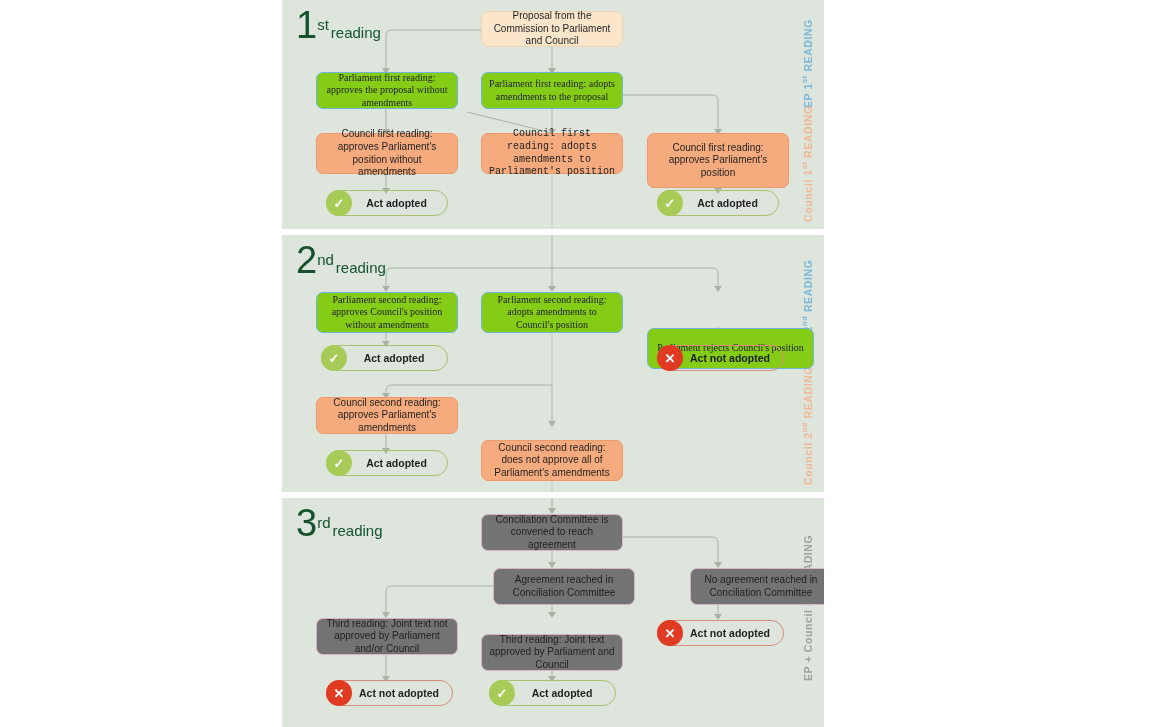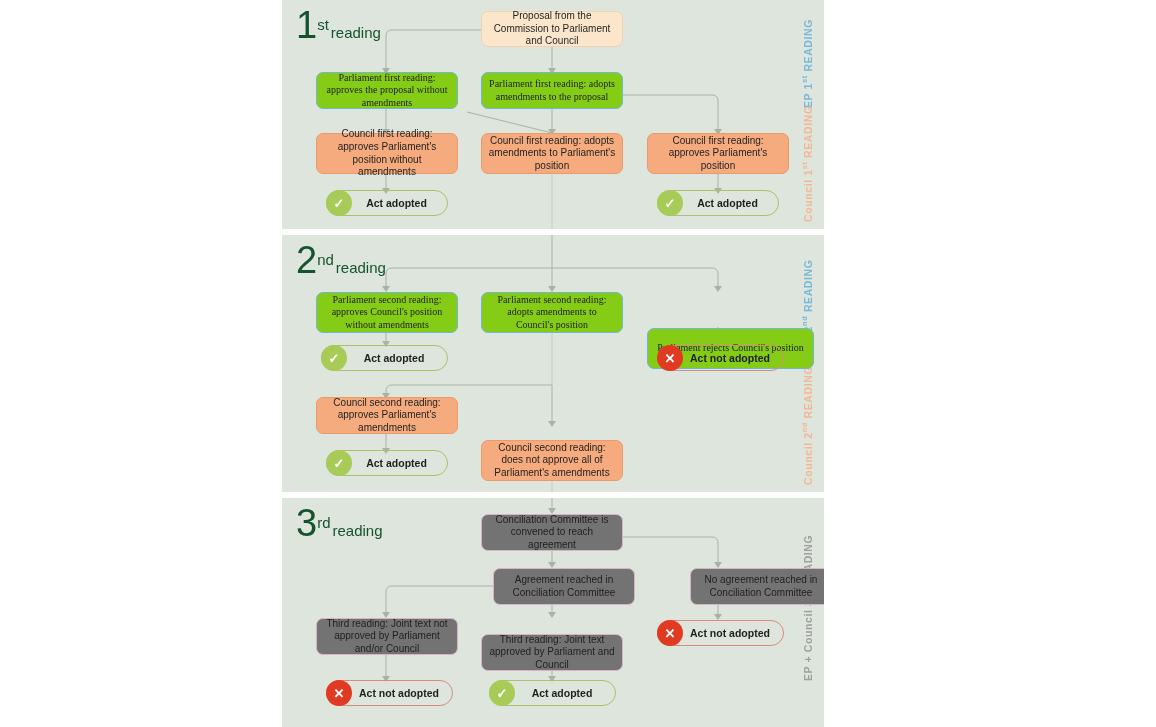--- a/index.html
+++ b/index.html
@@ -174,25 +174,25 @@
     </div>
 
     <div class="box blue" style="left:199px;top:72px;width:142px;height:37px;">
       <span>Parliament first reading: adopts amendments to the proposal</span>
     </div>
 
     <div class="box orange" style="left:34px;top:133px;width:142px;height:41px;">
       <span>Council first reading: approves Parliament's position without amendments</span>
     </div>
 
-    <div class="box orange" style="left:199px;top:133px;width:142px;height:41px;">
+    <div class="box orange" style="left:199px;top:133px;width:142px;height:41px;font-family:Liberation Mono, monospace;">
       <span>Council first reading: adopts amendments to Parliament's position</span>
     </div>
 
-    <div class="box orange" style="left:365px;top:133px;width:142px;height:41px;">
+    <div class="box orange" style="left:365px;top:133px;width:142px;height:55px;">
       <span>Council first reading: approves Parliament's position</span>
     </div>
 
     <div class="pill ok" style="left:44px;top:190px;width:122px;">
       <span class="badge">✓</span>
       <span class="plabel">Act adopted</span>
     </div>
 
     <div class="pill ok" style="left:375px;top:190px;width:122px;">
       <span class="badge">✓</span>

